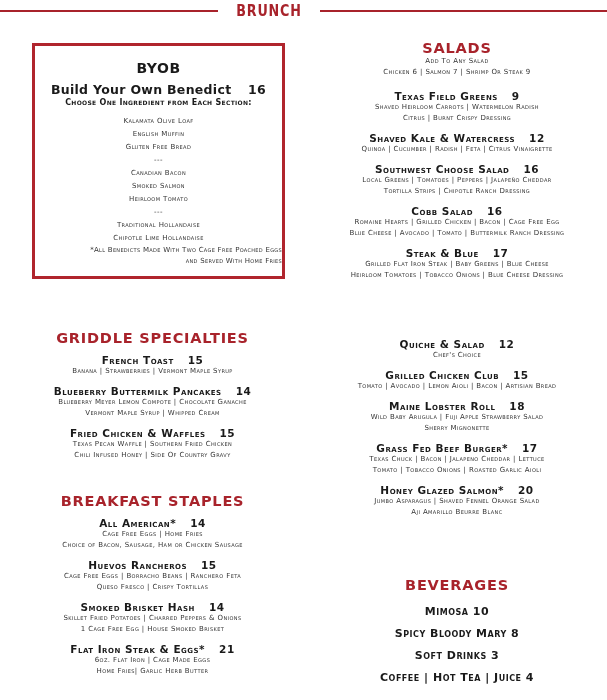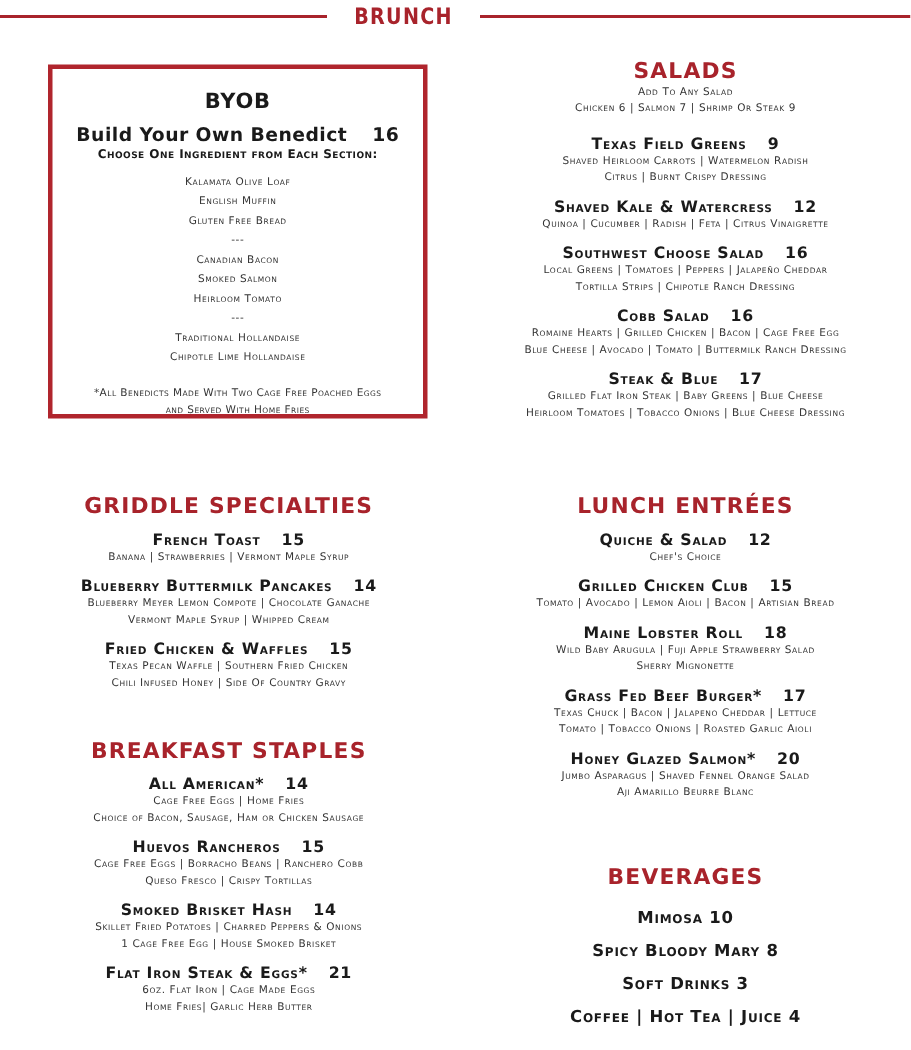--- a/index.html
+++ b/index.html
@@ -17,21 +17,21 @@
   .col.left { left: 0; width: 305px; }
   .col.right { left: 307px; width: 300px; }
 
   .byob-box { position: absolute; left: 32px; top: 43px; width: 253px; height: 236px;
     border: 3px solid #b0252d; text-align: center; padding-top: 14px; }
   .byob-title { font-weight: bold; font-size: 14px; letter-spacing: 0.5px; }
   .byob-name { font-weight: bold; font-size: 12.5px; margin-top: 6px; letter-spacing: 0.3px; }
   .byob-instr { font-weight: bold; font-size: 8px; margin-top: 1px; font-variant: small-caps; letter-spacing: 0.3px; }
   .byob-list { margin-top: 8px; }
   .byob-opt { font-size: 7px; line-height: 13px; color: #333; font-variant: small-caps; letter-spacing: 0.4px; }
-  .byob-note { font-size: 7px; line-height: 11px; color: #333; font-variant: small-caps; margin-top: 12px; letter-spacing: 0.3px; }
+  .byob-note { font-size: 7px; line-height: 11px; color: #333; font-variant: small-caps; letter-spacing: 0.3px; text-align: right; }
 
   .section-title { font-weight: bold; color: #a8232b; font-size: 14.5px; letter-spacing: 0.8px; }
   .item-name { font-weight: bold; font-size: 10.5px; letter-spacing: 0.5px; font-variant: small-caps; white-space: nowrap; }
   .item-name .price { margin-left: 14px; }
   .item-desc { font-size: 7px; line-height: 11px; color: #333; font-variant: small-caps; letter-spacing: 0.4px; white-space: nowrap; }
   .item { margin-bottom: 8px; }
 
   .bev { font-weight: bold; font-size: 11px; letter-spacing: 0.5px; font-variant: small-caps; line-height: 22px; }
 </style>
 </head>
@@ -120,37 +120,36 @@
 <div class="col left" style="top:493px">
   <div class="section-title">BREAKFAST STAPLES</div>
   <div style="height:8px"></div>
   <div class="item">
     <div class="item-name"><span>All American*</span><span class="price">14</span></div>
     <div class="item-desc">Cage Free Eggs | Home Fries</div>
     <div class="item-desc">Choice of Bacon, Sausage, Ham or Chicken Sausage</div>
   </div>
   <div class="item">
     <div class="item-name"><span>Huevos Rancheros</span><span class="price">15</span></div>
-    <div class="item-desc">Cage Free Eggs | Borracho Beans | Ranchero Cobb</div>
+    <div class="item-desc">Cage Free Eggs | Borracho Beans | Ranchero Feta</div>
     <div class="item-desc">Queso Fresco | Crispy Tortillas</div>
   </div>
   <div class="item">
     <div class="item-name"><span>Smoked Brisket Hash</span><span class="price">14</span></div>
     <div class="item-desc">Skillet Fried Potatoes | Charred Peppers &amp; Onions</div>
     <div class="item-desc">1 Cage Free Egg | House Smoked Brisket</div>
   </div>
   <div class="item">
     <div class="item-name"><span>Flat Iron Steak &amp; Eggs*</span><span class="price">21</span></div>
     <div class="item-desc">6oz. Flat Iron | Cage Made Eggs</div>
     <div class="item-desc">Home Fries| Garlic Herb Butter</div>
   </div>
 </div>
 
 <div class="col right" style="top:330px">
-  <div class="section-title">LUNCH ENTRÉES</div>
   <div style="height:8px"></div>
   <div class="item">
     <div class="item-name"><span>Quiche &amp; Salad</span><span class="price">12</span></div>
     <div class="item-desc">Chef's Choice</div>
   </div>
   <div class="item">
     <div class="item-name"><span>Grilled Chicken Club</span><span class="price">15</span></div>
     <div class="item-desc">Tomato | Avocado | Lemon Aioli | Bacon | Artisian Bread</div>
   </div>
   <div class="item">

